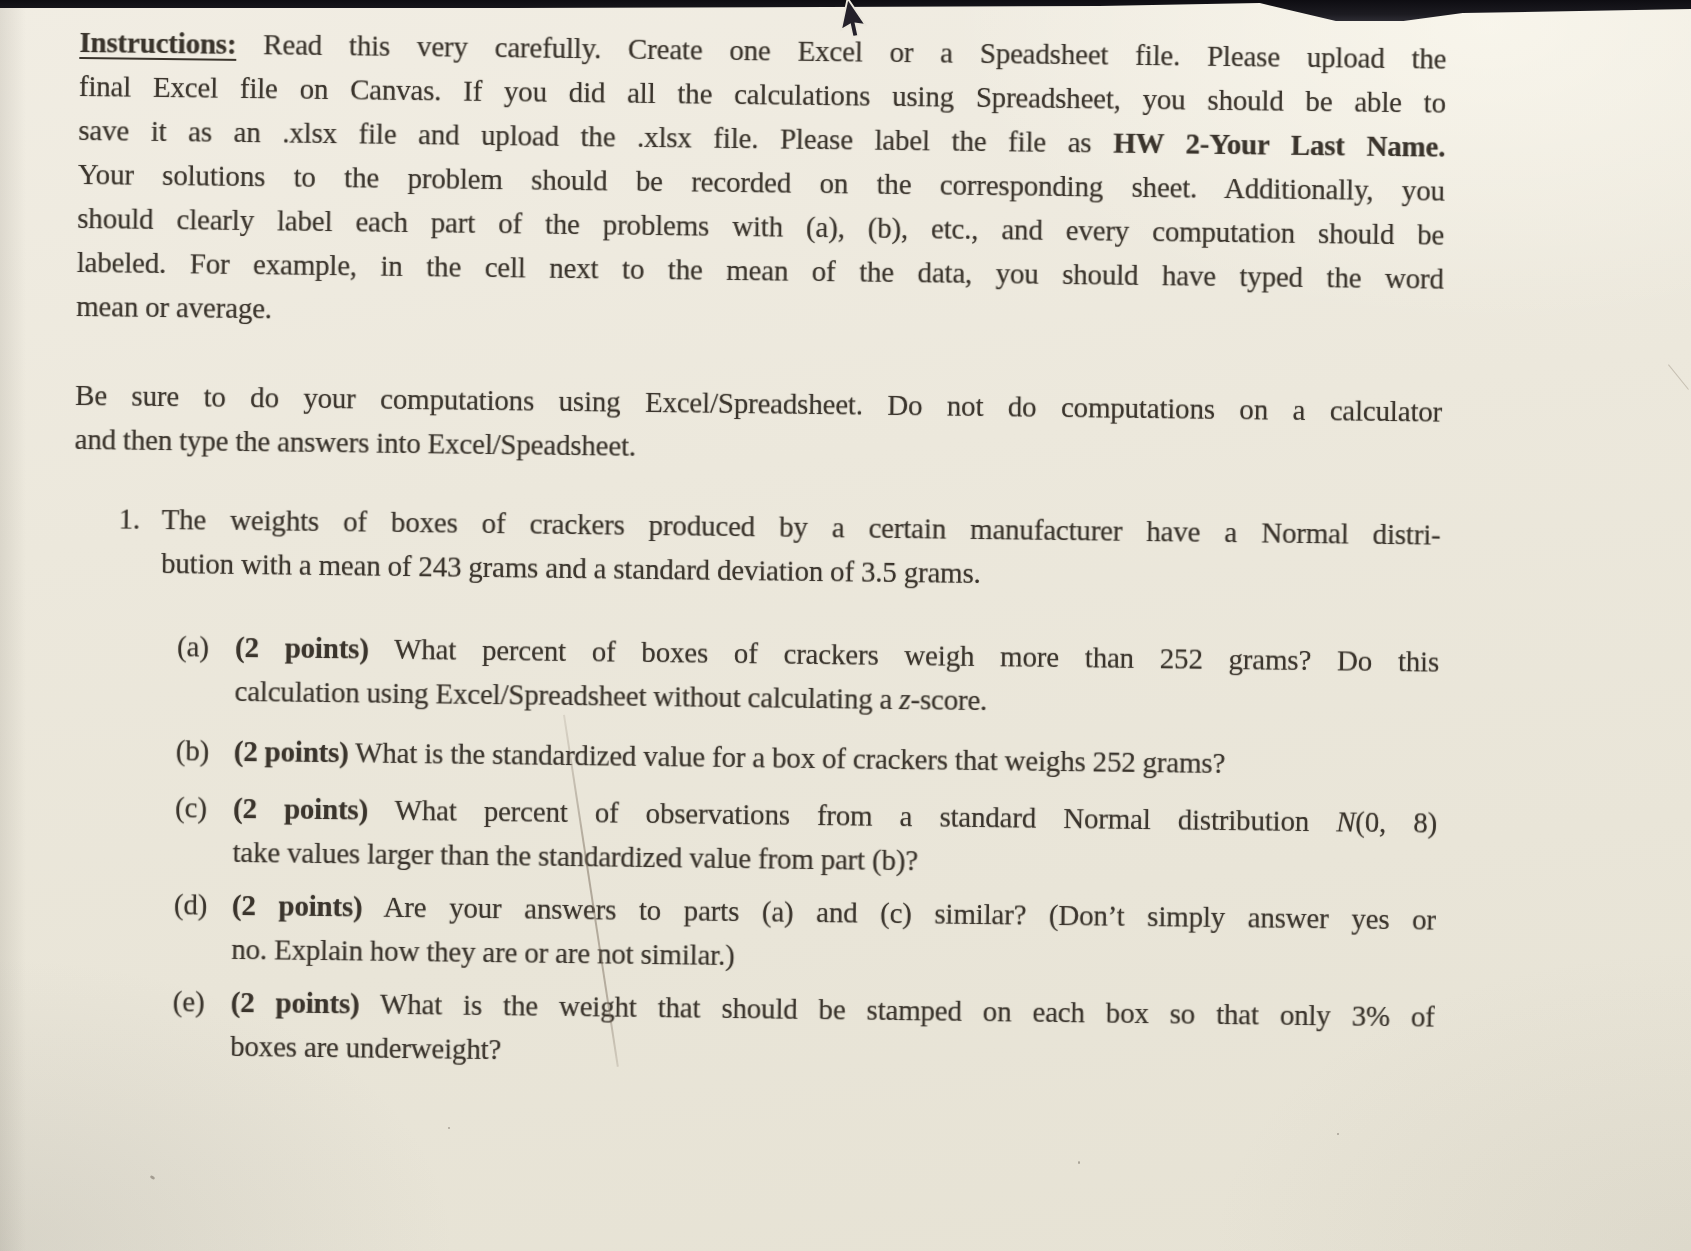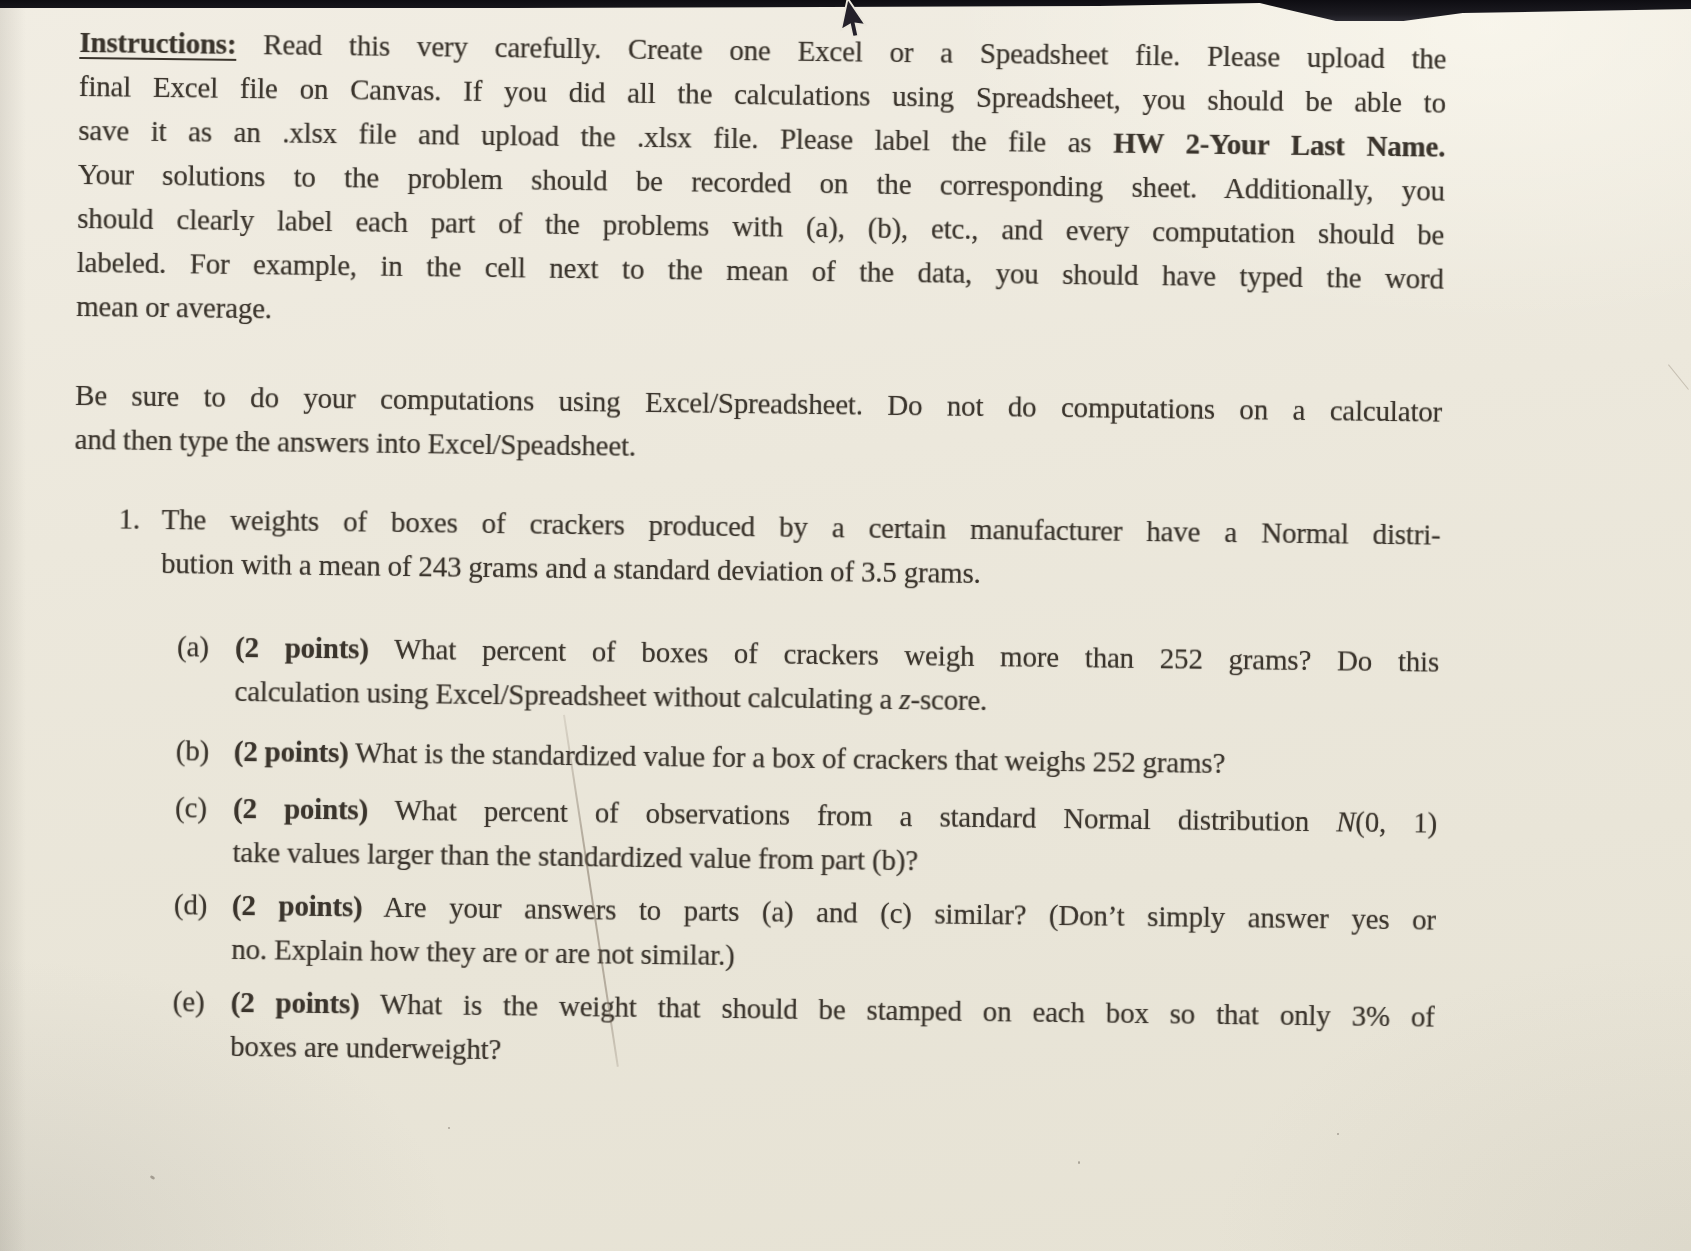--- a/index.html
+++ b/index.html
@@ -114,21 +114,21 @@
       <div class="line last"><span>calculation using Excel/Spreadsheet without calculating a </span><span class="i">z</span><span>-score.</span></div>
     </div>
 
     <div class="part part-b">
       <span class="part-label">(b)</span>
       <div class="line last"><span class="b">(2 points)</span><span> What is the standardized value for a box of crackers that weighs 252 grams?</span></div>
     </div>
 
     <div class="part part-c">
       <span class="part-label">(c)</span>
-      <div class="line just"><span class="b">(2 points)</span><span> What percent of observations from a standard Normal distribution </span><span class="i">N</span><span>(0, 1)</span></div>
+      <div class="line just"><span class="b">(2 points)</span><span> What percent of observations from a standard Normal distribution </span><span class="i">N</span><span>(0, 8)</span></div>
       <div class="line last"><span>take values larger than the standardized value from part (b)?</span></div>
     </div>
 
     <div class="part part-d">
       <span class="part-label">(d)</span>
       <div class="line just"><span class="b">(2 points)</span><span> Are your answers to parts (a) and (c) similar? (Don’t simply answer yes or</span></div>
       <div class="line last"><span>no. Explain how they are or are not similar.)</span></div>
     </div>
 
     <div class="part part-e">

